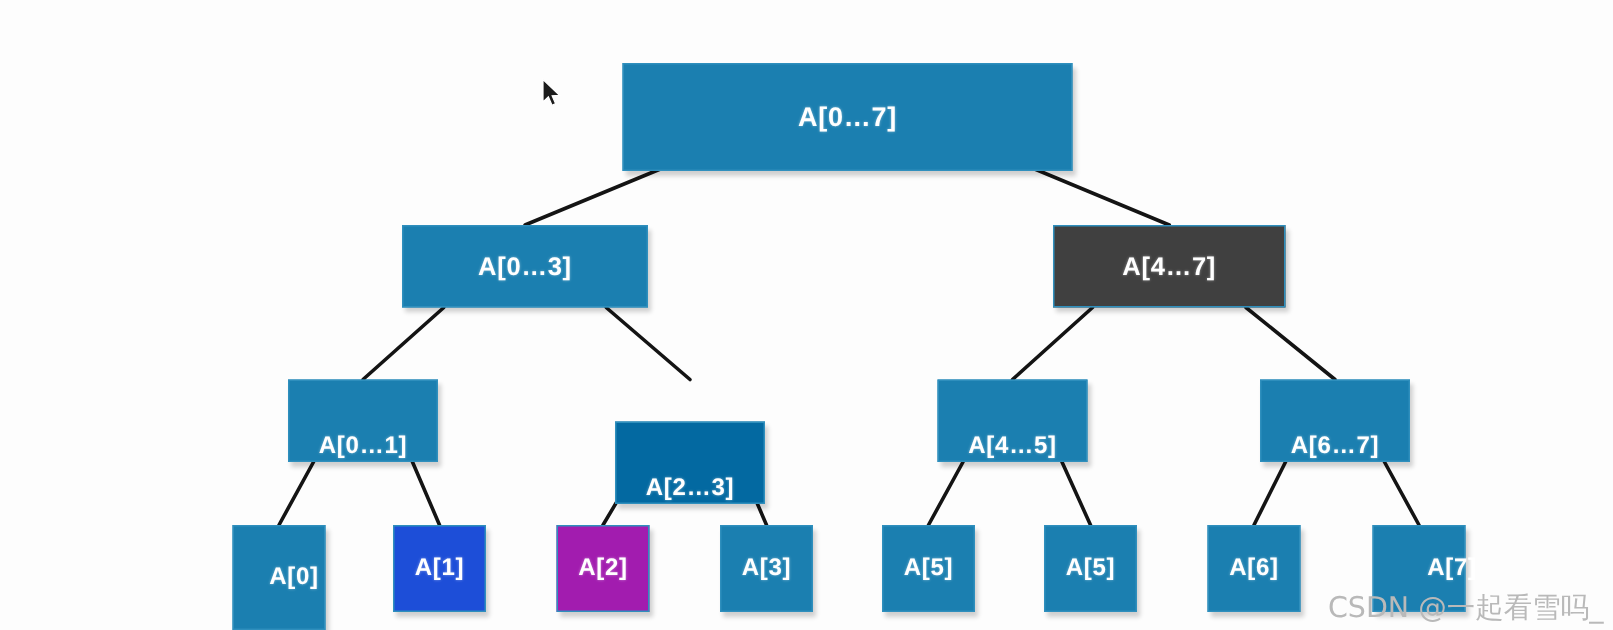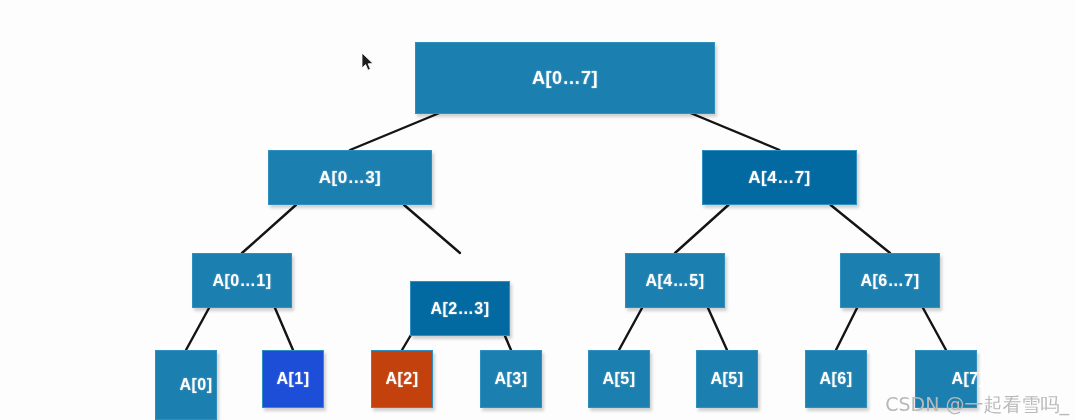--- a/index.html
+++ b/index.html
@@ -54,21 +54,21 @@
     color: #ffffff;
     font-weight: bold;
     font-size: 17px;
     letter-spacing: 0.5px;
     text-shadow: 0 0 2px rgba(255,255,255,0.45);
     box-shadow: 2px 3px 3px rgba(0,0,0,0.18);
     font-family: "Liberation Sans", "DejaVu Sans", sans-serif;
   }
   .node.lvl0 { font-size: 18px; }
   .node.lvl1 { font-size: 17px; }
-  .node.lvl2 { font-size: 16px; }
+  .node.lvl2 { font-size: 16px; align-items: flex-end; }
   .node.leaf { font-size: 16px; }
 
   
   #cursor {
     position: absolute;
     width: 14px;
     height: 20px;
     pointer-events: none;
   }
 
@@ -107,42 +107,42 @@
       <line x1="923" y1="308" x2="946" y2="350" stroke="#141414" stroke-width="2.4" stroke-linecap="round"></line>
     </svg>
 
   <div id="nodes-layer">
       <div class="node lvl0" style="left: 415px; top: 42px; width: 300px; height: 72px; background: rgb(27, 127, 176); border-color: rgb(47, 143, 189); color: rgb(255, 255, 255);">
         <span>A[0…7]</span>
       </div>
       <div class="node lvl1" style="left: 268px; top: 150px; width: 164px; height: 55px; background: rgb(27, 127, 176); border-color: rgb(47, 143, 189); color: rgb(255, 255, 255);">
         <span>A[0…3]</span>
       </div>
-      <div class="node lvl1" style="left: 702px; top: 150px; width: 155px; height: 55px; background: #0369a1; border-color: rgb(47, 143, 189); color: rgb(255, 255, 255);">
+      <div class="node lvl1" style="left: 702px; top: 150px; width: 155px; height: 55px; background: #404040; border-color: rgb(47, 143, 189); color: rgb(255, 255, 255);">
         <span>A[4…7]</span>
       </div>
       <div class="node lvl2" style="left: 192px; top: 253px; width: 100px; height: 55px; background: rgb(27, 127, 176); border-color: rgb(47, 143, 189); color: rgb(255, 255, 255);">
         <span>A[0…1]</span>
       </div>
       <div class="node lvl2" style="left: 410px; top: 253px; width: 100px; height: 55px; background: #0369a1; border-color: rgb(47, 143, 189); color: rgb(255, 255, 255); margin-top: 28px;">
         <span>A[2…3]</span>
       </div>
       <div class="node lvl2" style="left: 625px; top: 253px; width: 100px; height: 55px; background: rgb(27, 127, 176); border-color: rgb(47, 143, 189); color: rgb(255, 255, 255);">
         <span>A[4…5]</span>
       </div>
       <div class="node lvl2" style="left: 840px; top: 253px; width: 100px; height: 55px; background: rgb(27, 127, 176); border-color: rgb(47, 143, 189); color: rgb(255, 255, 255);">
         <span>A[6…7]</span>
       </div>
       <div class="node leaf" style="left: 155px; top: 350px; width: 62px; height: 70px; background: rgb(27, 127, 176); border-color: rgb(47, 143, 189); color: rgb(255, 255, 255); padding-left: 20px;">
         <span>A[0]</span>
       </div>
       <div class="node leaf" style="left: 262px; top: 350px; width: 62px; height: 58px; background: #1d4ed8; border-color: rgb(47, 143, 189); color: rgb(255, 255, 255);">
         <span>A[1]</span>
       </div>
-      <div class="node leaf" style="left: 371px; top: 350px; width: 62px; height: 58px; background: #c2410c; border-color: rgb(47, 143, 189); color: rgb(255, 255, 255);">
+      <div class="node leaf" style="left: 371px; top: 350px; width: 62px; height: 58px; background: #a21caf; border-color: rgb(47, 143, 189); color: rgb(255, 255, 255);">
         <span>A[2]</span>
       </div>
       <div class="node leaf" style="left: 480px; top: 350px; width: 62px; height: 58px; background: rgb(27, 127, 176); border-color: rgb(47, 143, 189); color: rgb(255, 255, 255);">
         <span>A[3]</span>
       </div>
       <div class="node leaf" style="left: 588px; top: 350px; width: 62px; height: 58px; background: rgb(27, 127, 176); border-color: rgb(47, 143, 189); color: rgb(255, 255, 255);">
         <span>A[5]</span>
       </div>
       <div class="node leaf" style="left: 696px; top: 350px; width: 62px; height: 58px; background: rgb(27, 127, 176); border-color: rgb(47, 143, 189); color: rgb(255, 255, 255);">
         <span>A[5]</span>

